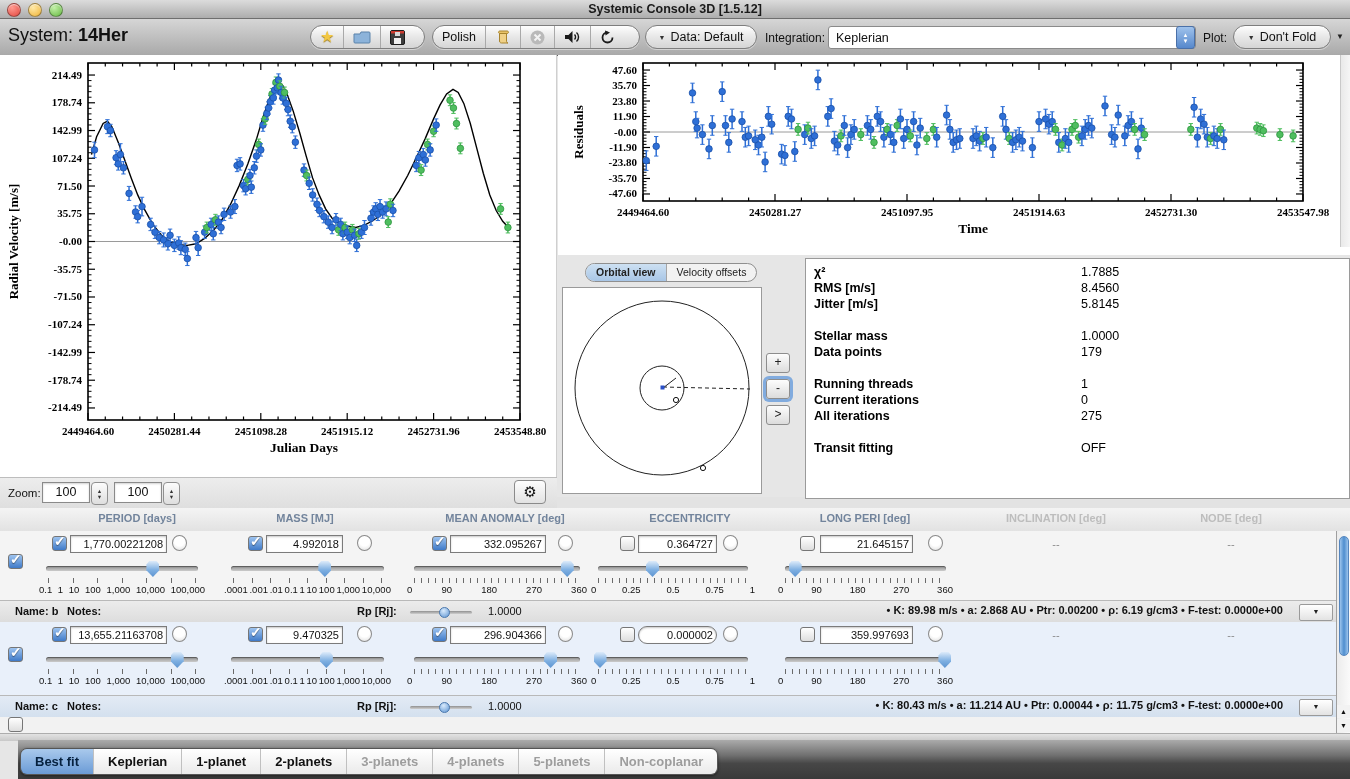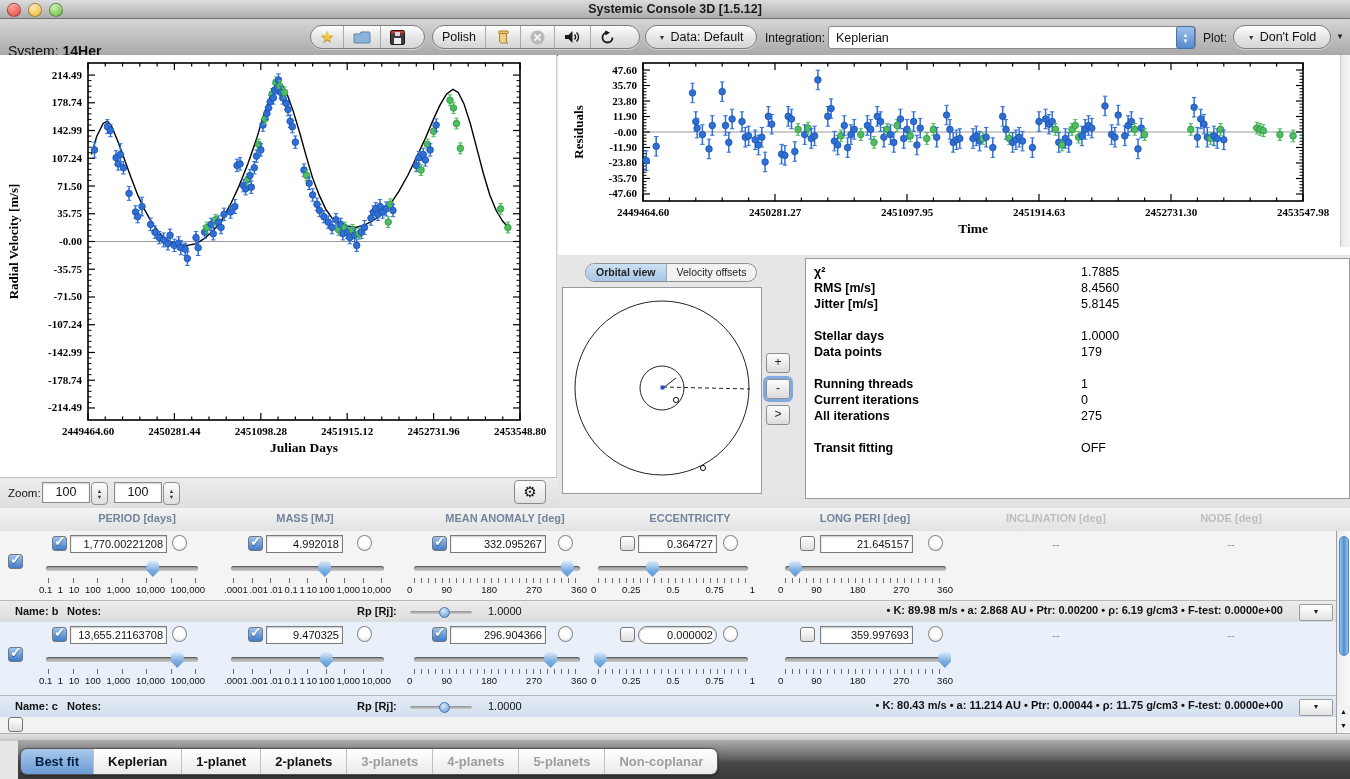--- a/index.html
+++ b/index.html
@@ -9,21 +9,21 @@
   
   .titlebar{left:0;top:0;width:1350px;height:18px;background:linear-gradient(#dcdcdc,#adadad);border-bottom:1px solid #6f6f6f}
   .lights{left:7px;top:3px;display:flex;gap:7px}
   .light{width:12px;height:12px;border-radius:50%;border:1px solid rgba(0,0,0,.35);box-shadow:inset 0 1px 1px rgba(255,255,255,.6)}
   .l-close{background:radial-gradient(circle at 35% 30%,#ff9a90,#e2463d)}
   .l-min{background:radial-gradient(circle at 35% 30%,#ffe9a8,#efb335)}
   .l-zoom{background:radial-gradient(circle at 35% 30%,#c4f0a9,#64b93f)}
   .wtitle{width:100%;text-align:center;line-height:18px;font-size:12.5px;font-weight:bold;color:#1a1a1a}
   
   .toolbar{left:0;top:19px;width:1350px;height:36px;background:linear-gradient(#d6d6d6,#a9a9a9);border-bottom:1px solid #5f5f5f}
-  .sysline{left:8px;top:24px;font-size:14px;color:#111}
+  .sysline{left:8px;top:6px;font-size:18px;color:#111}
   .sysline b{font-weight:bold}
   .capsule{position:absolute;top:6px;height:22px;background:linear-gradient(#fefefe,#e9e9e9 45%,#d5d5d5);border:1px solid #7e7e7e;border-radius:12px;display:flex;align-items:center;box-shadow:0 1px 0 rgba(255,255,255,.45)}
   .capbtn{height:22px;display:flex;align-items:center;justify-content:center;padding:0 9px;border-right:1px solid #a9a9a9;cursor:default}
   .capbtn:last-child{border-right:none}
   .capbtn .tx{font-size:12.5px;color:#111}
   .dd-tri{font-size:7px;color:#333;margin-right:5px}
   .toollabel{position:absolute;top:12px;font-size:12px;color:#111}
   .kselect{position:absolute;top:7px;left:828px;width:366px;height:21px;background:#fff;border:1px solid #8a8a8a;border-radius:3px;display:flex;align-items:center}
   .kselect .val{flex:1;padding-left:7px;font-size:12.5px}
   .kstep{width:17px;height:21px;border-radius:3px;background:linear-gradient(#9fc2ec,#5688cc);border:1px solid #4a70a8;display:flex;flex-direction:column;align-items:center;justify-content:center;color:#fff;font-size:6px;line-height:6px}
@@ -1530,21 +1530,21 @@
 <div class="obtn focus" style="top:379px" id="obtn1">-</div>
 <div class="obtn" style="top:405px" id="obtn2">&gt;</div>
 
 <div class="abs statspanel" id="stats-panel">
     <div class="statrow-label" style="top: 6px;">χ²</div>
     <div class="statrow-value" style="top: 6px;">1.7885</div>
     <div class="statrow-label" style="top: 22px;">RMS [m/s]</div>
     <div class="statrow-value" style="top: 22px;">8.4560</div>
     <div class="statrow-label" style="top: 38px;">Jitter [m/s]</div>
     <div class="statrow-value" style="top: 38px;">5.8145</div>
-    <div class="statrow-label" style="top: 70px;">Stellar days</div>
+    <div class="statrow-label" style="top: 70px;">Stellar mass</div>
     <div class="statrow-value" style="top: 70px;">1.0000</div>
     <div class="statrow-label" style="top: 86px;">Data points</div>
     <div class="statrow-value" style="top: 86px;">179</div>
     <div class="statrow-label" style="top: 118px;">Running threads</div>
     <div class="statrow-value" style="top: 118px;">1</div>
     <div class="statrow-label" style="top: 134px;">Current iterations</div>
     <div class="statrow-value" style="top: 134px;">0</div>
     <div class="statrow-label" style="top: 150px;">All iterations</div>
     <div class="statrow-value" style="top: 150px;">275</div>
     <div class="statrow-label" style="top: 182px;">Transit fitting</div>

